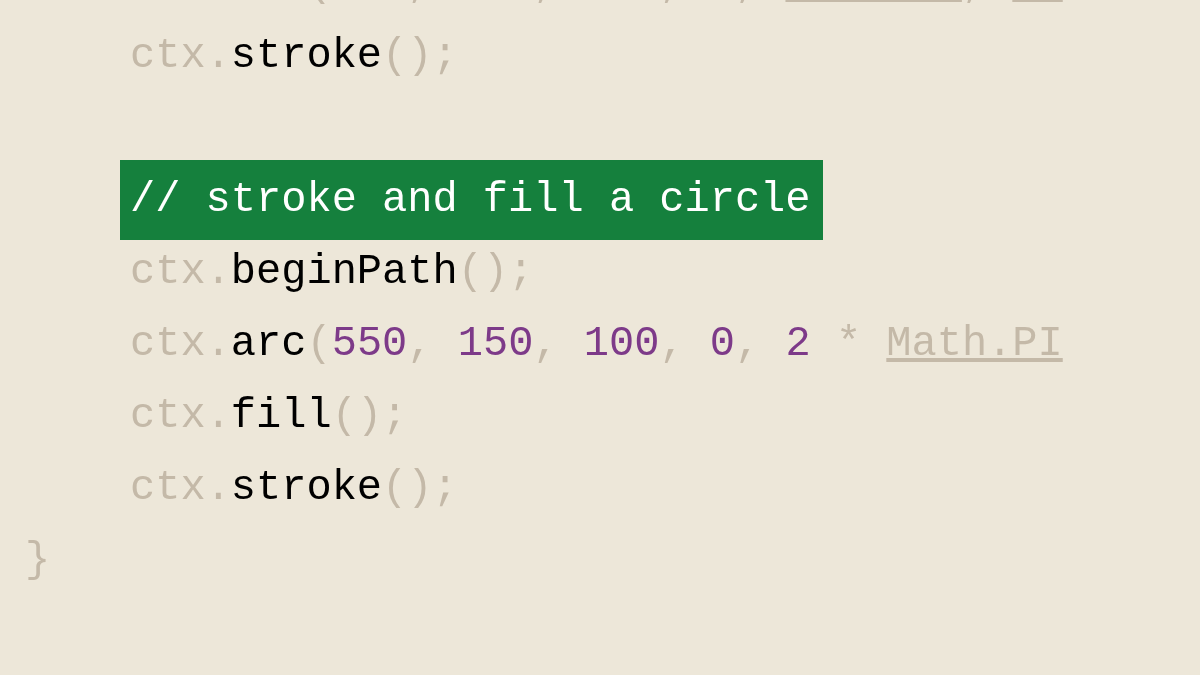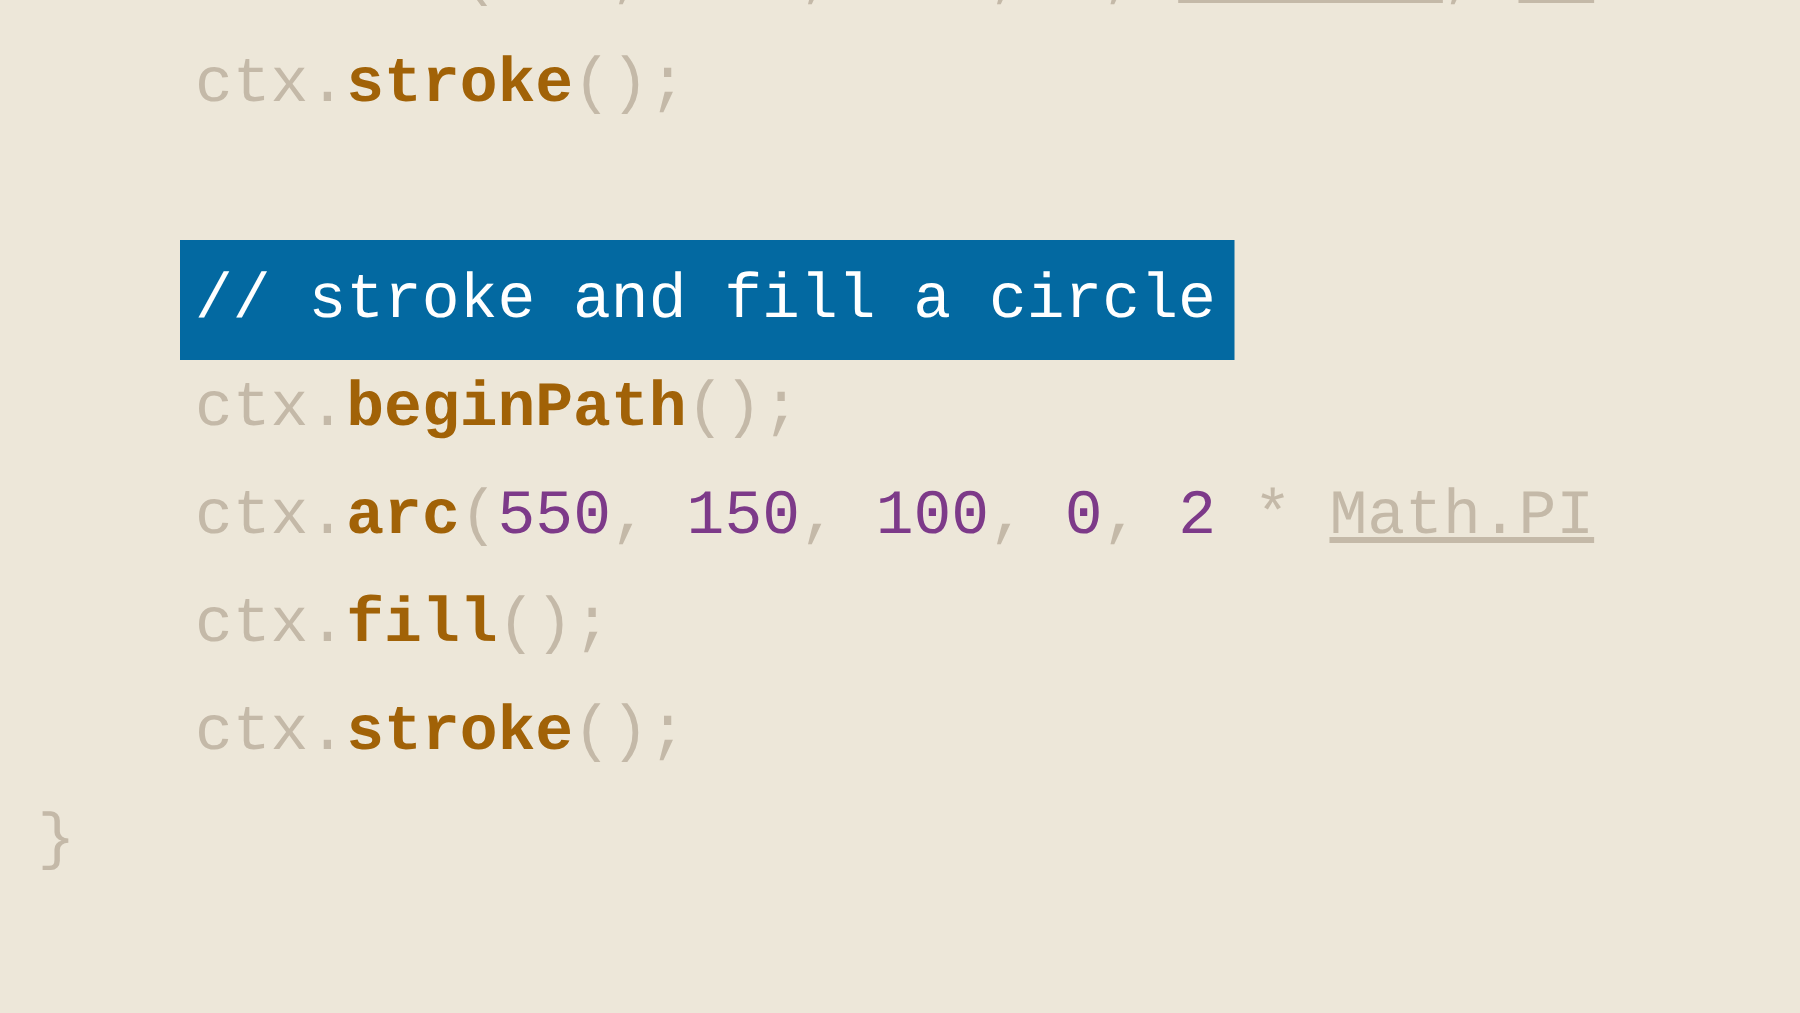--- a/index.html
+++ b/index.html
@@ -25,30 +25,30 @@
       line-height: 1.72;
     }
     .line {
       white-space: pre;
       height: 72px;
       display: flex;
       align-items: center;
     }
     .obj { color: #c4b9a8; }
     .dot { color: #c4b9a8; }
-    .method { color: #a16207; font-weight: 700; }
+    .method { color: #000000; font-weight: 400; }
     .paren { color: #c4b9a8; }
     .semi { color: #c4b9a8; }
     .num { color: #7d3a89; }
     .comma { color: #c4b9a8; }
     .op { color: #c4b9a8; }
     .ident { color: #c4b9a8; text-decoration: underline; }
     .brace { color: #c4b9a8; }
     .highlight {
-      background: #0369a1;
+      background: #15803d;
       color: #ffffff;
       padding: 4px 12px 4px 10px;
       margin-left: -10px;
       display: inline-block;
     }
     .neg-indent { margin-left: -105px; }
   </style>
 </head>
 <body>
 

